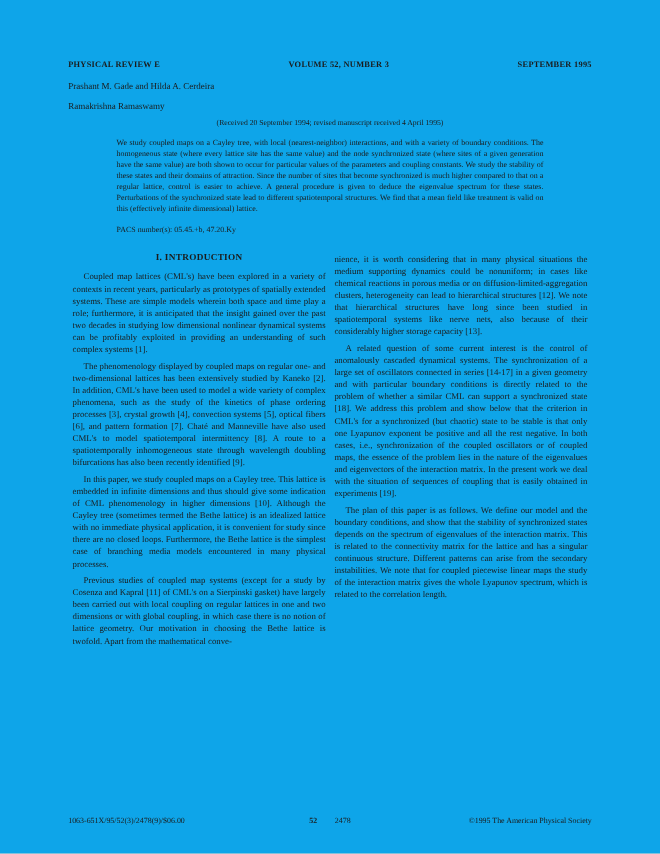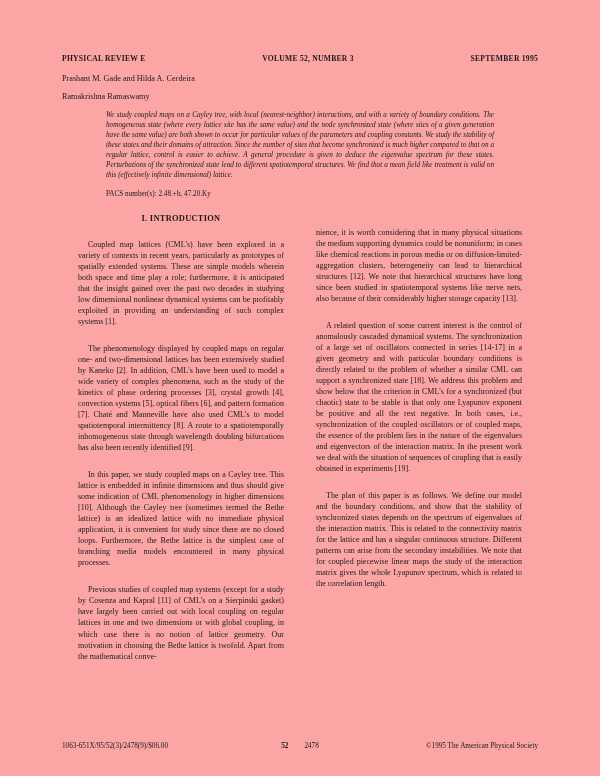--- a/index.html
+++ b/index.html
@@ -1,34 +1,34 @@
 <!DOCTYPE html>
 <html><head>
 <meta charset="utf-8">
 <style>
   html,body { margin:0; padding:0; background:#d8d8d4; }
   .page {
     width:600px; height:776px; box-sizing:border-box;
-    margin:0 auto; background:#fca5a5; color:#1b1b1b;
+    margin:0 auto; background:#0ea5e9; color:#1b1b1b;
     padding:54px 62px 26px 62px;
     font-family:"Liberation Serif", serif;
     display:flex; flex-direction:column; overflow:hidden;
   }
   .running-head { display:flex; justify-content:space-between; font-size:7.6px; font-weight:bold; letter-spacing:0.25px; }
   .title { text-align:center; font-size:12.5px; font-weight:bold; margin:22px 0 0 0; }
   .authors { font-size:8.2px; margin-top:11px; }
   .affil { text-align:center; font-size:7px; font-style:italic; margin-top:2px; }
   .byline2 { margin-top:9px; }
   .received { text-align:center; font-size:7px; margin-top:7px; }
-  .abstract { font-size:7.2px; line-height:1.4; text-align:justify; margin:9px 44px 0 44px;font-style:italic; }
+  .abstract { font-size:7.2px; line-height:1.4; text-align:justify; margin:9px 44px 0 44px; }
   .pacs { font-size:7.2px; margin:9px 44px 0 44px; }
   .columns { display:flex; margin-top:13px; flex:1; }
   .col { flex:1; min-width:0; }
   .section-heading { text-align:center; font-size:8.4px; font-weight:bold; letter-spacing:0.3px; margin:3px 0 8px 0; }
-  .col p { font-size:8px; line-height:1.38; text-align:justify; text-indent:10px; margin:16px; }
+  .col p { font-size:8px; line-height:1.38; text-align:justify; text-indent:10px; margin:4px; }
   .col p.noindent { text-indent:0; }
   .page-footer { display:flex; align-items:center; font-size:7.2px; }
   .f-code { flex:1; }
   .f-vol { font-weight:bold; margin-right:16px; }
   .f-copy { flex:1; text-align:right; }
 </style>
 </head>
 <body>
 
 <div class="page">
@@ -37,24 +37,25 @@
     <span>PHYSICAL REVIEW E</span>
     <span>VOLUME 52, NUMBER 3</span>
     <span>SEPTEMBER 1995</span>
   </div>
 
 
   <div class="authors">Prashant M. Gade and Hilda A. Cerdeira</div>
 
   <div class="authors byline2">Ramakrishna Ramaswamy</div>
 
+  <div class="received">(Received 20 September 1994; revised manuscript received 4 April 1995)</div>
 
   <p class="abstract">We study coupled maps on a Cayley tree, with local (nearest-neighbor) interactions, and with a variety of boundary conditions. The homogeneous state (where every lattice site has the same value) and the node synchronized state (where sites of a given generation have the same value) are both shown to occur for particular values of the parameters and coupling constants. We study the stability of these states and their domains of attraction. Since the number of sites that become synchronized is much higher compared to that on a regular lattice, control is easier to achieve. A general procedure is given to deduce the eigenvalue spectrum for these states. Perturbations of the synchronized state lead to different spatiotemporal structures. We find that a mean field like treatment is valid on this (effectively infinite dimensional) lattice.</p>
 
-  <div class="pacs">PACS number(s): 2.48.+b, 47.20.Ky</div>
+  <div class="pacs">PACS number(s): 05.45.+b, 47.20.Ky</div>
 
   <div class="columns">
     <div class="col">
       <h2 class="section-heading">I. INTRODUCTION</h2>
       <p>Coupled map lattices (CML's) have been explored in a variety of contexts in recent years, particularly as prototypes of spatially extended systems. These are simple models wherein both space and time play a role; furthermore, it is anticipated that the insight gained over the past two decades in studying low dimensional nonlinear dynamical systems can be profitably exploited in providing an understanding of such complex systems [1].</p>
       <p>The phenomenology displayed by coupled maps on regular one- and two-dimensional lattices has been extensively studied by Kaneko [2]. In addition, CML's have been used to model a wide variety of complex phenomena, such as the study of the kinetics of phase ordering processes [3], crystal growth [4], convection systems [5], optical fibers [6], and pattern formation [7]. Chaté and Manneville have also used CML's to model spatiotemporal intermittency [8]. A route to a spatiotemporally inhomogeneous state through wavelength doubling bifurcations has also been recently identified [9].</p>
       <p>In this paper, we study coupled maps on a Cayley tree. This lattice is embedded in infinite dimensions and thus should give some indication of CML phenomenology in higher dimensions [10]. Although the Cayley tree (sometimes termed the Bethe lattice) is an idealized lattice with no immediate physical application, it is convenient for study since there are no closed loops. Furthermore, the Bethe lattice is the simplest case of branching media models encountered in many physical processes.</p>
       <p>Previous studies of coupled map systems (except for a study by Cosenza and Kapral [11] of CML's on a Sierpinski gasket) have largely been carried out with local coupling on regular lattices in one and two dimensions or with global coupling, in which case there is no notion of lattice geometry. Our motivation in choosing the Bethe lattice is twofold. Apart from the mathematical conve-</p>
     </div>
     <div class="col">

